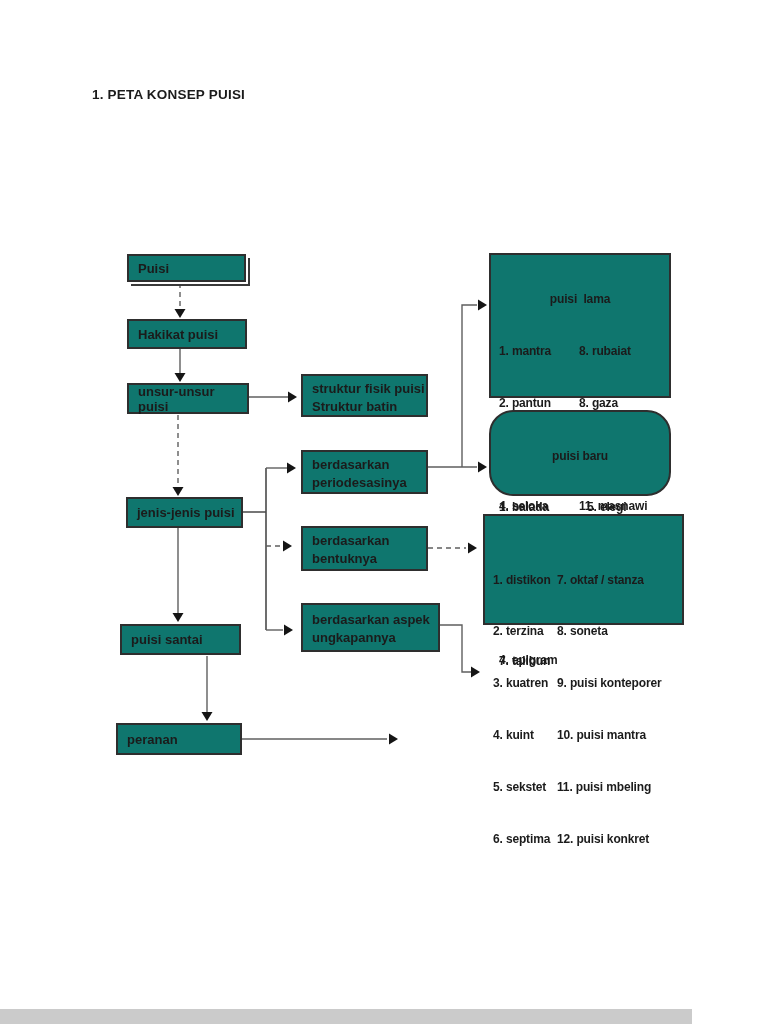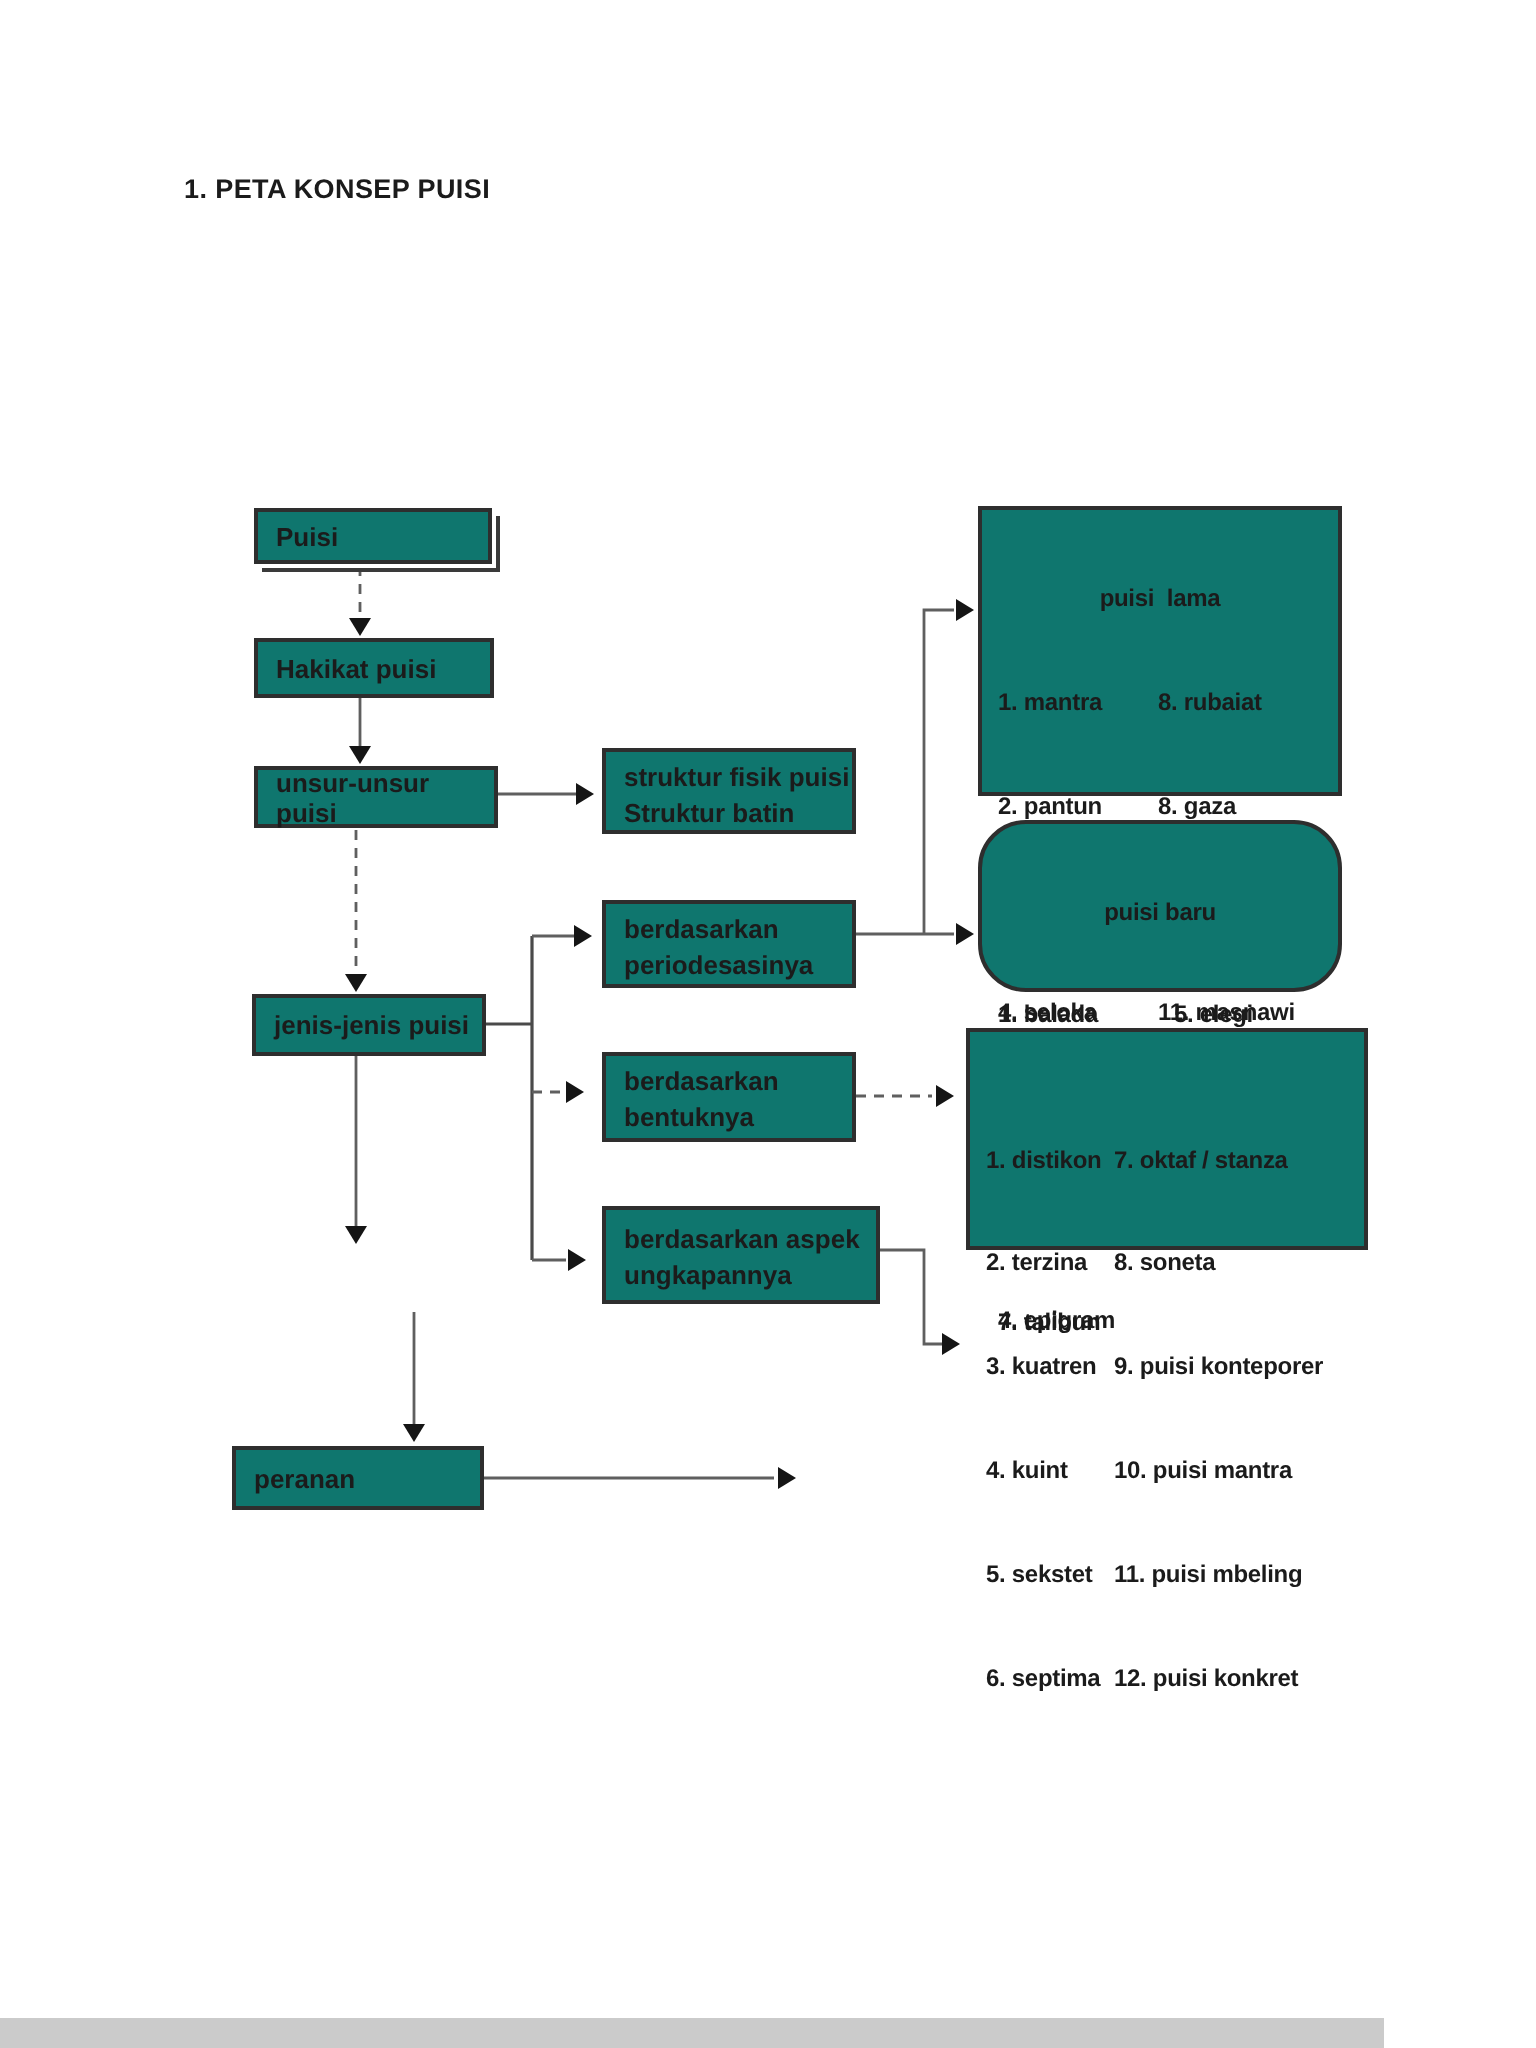--- a/index.html
+++ b/index.html
@@ -90,20 +90,23 @@
   </div>
 
   <div class="node" style="left:127px;top:383px;width:122px;height:31px;">
     <div class="flow-label">unsur-unsur puisi</div>
   </div>
 
   <div class="node" style="left:126px;top:497px;width:117px;height:31px;">
     <div class="flow-label">jenis-jenis puisi</div>
   </div>
 
+  <div class="node" style="left:120px;top:624px;width:121px;height:31px;">
+    <div class="flow-label">puisi santai</div>
+  </div>
 
   <div class="node" style="left:116px;top:723px;width:126px;height:32px;">
     <div class="flow-label">peranan</div>
   </div>
 
   <div class="node twoline" style="left:301px;top:374px;width:127px;height:43px;">
     <div>struktur fisik puisi</div>
     <div>Struktur batin</div>
   </div>
 

